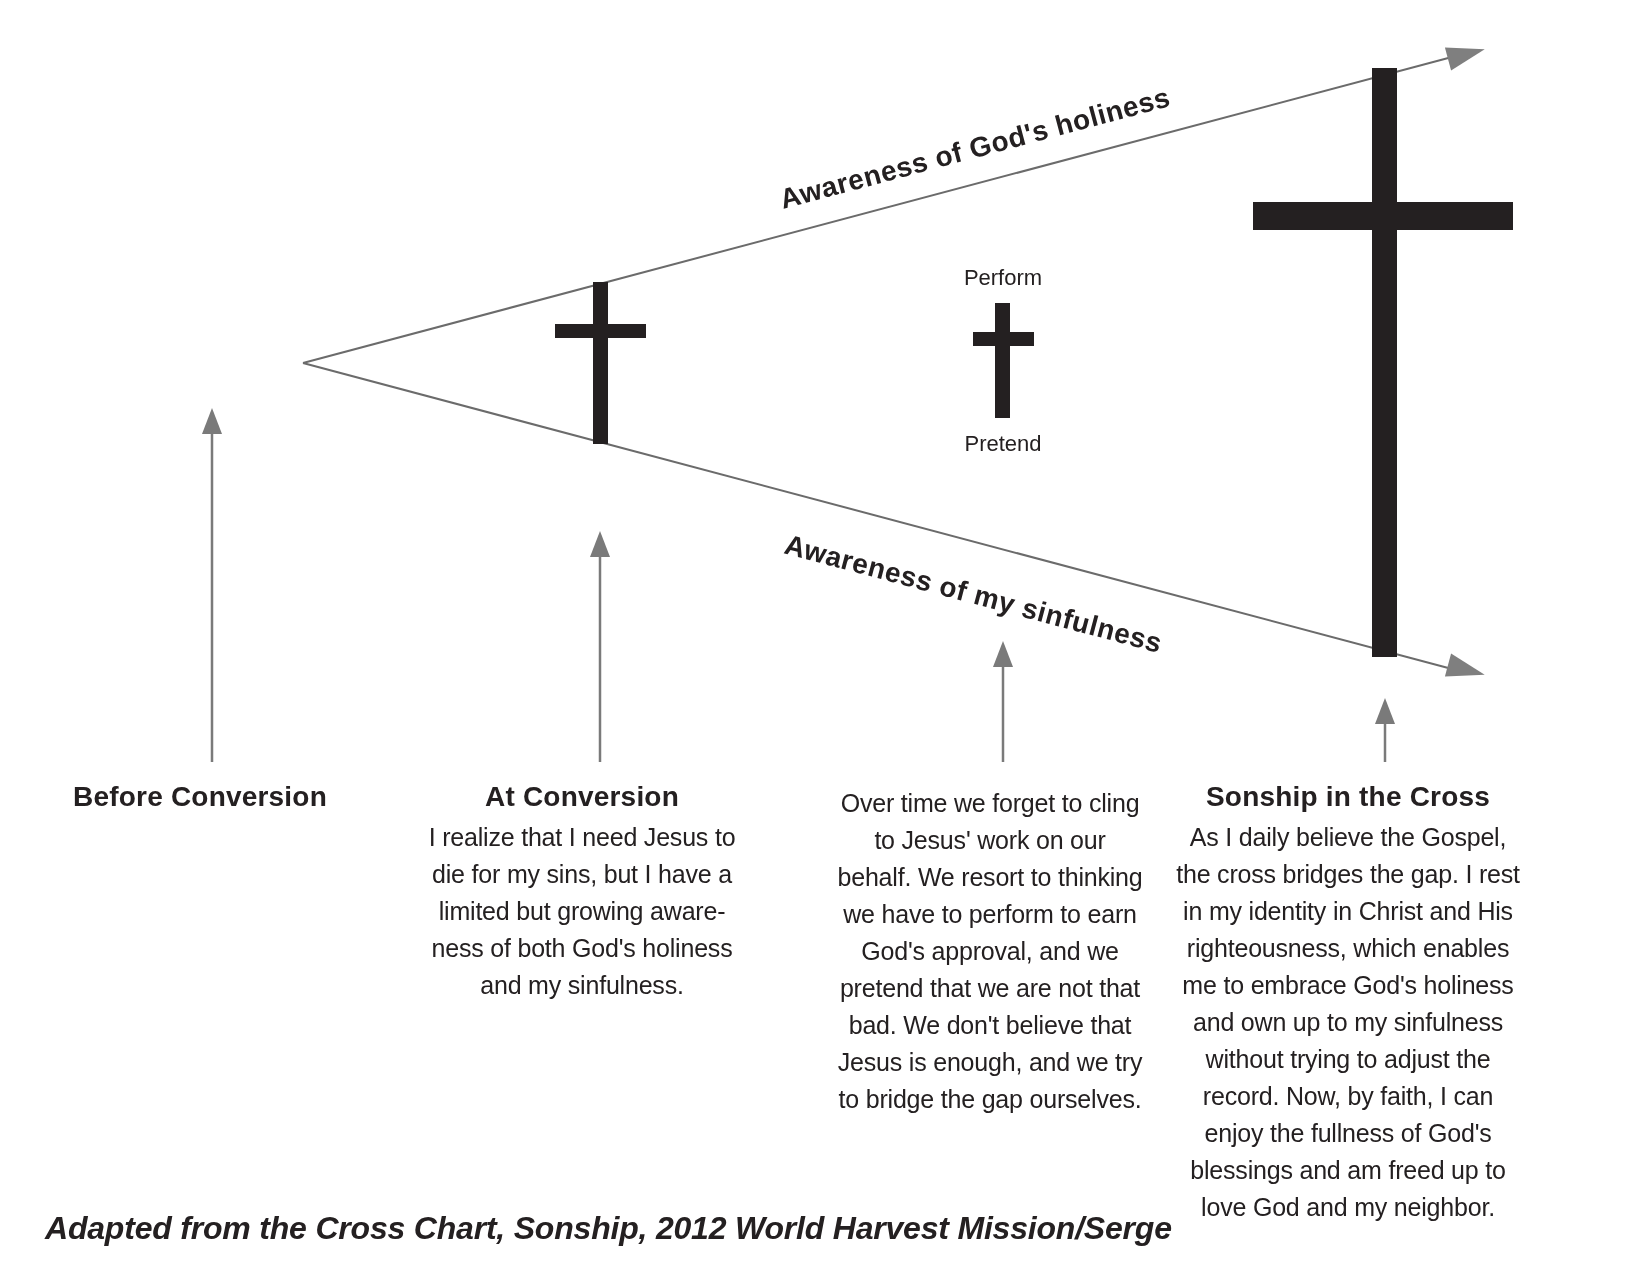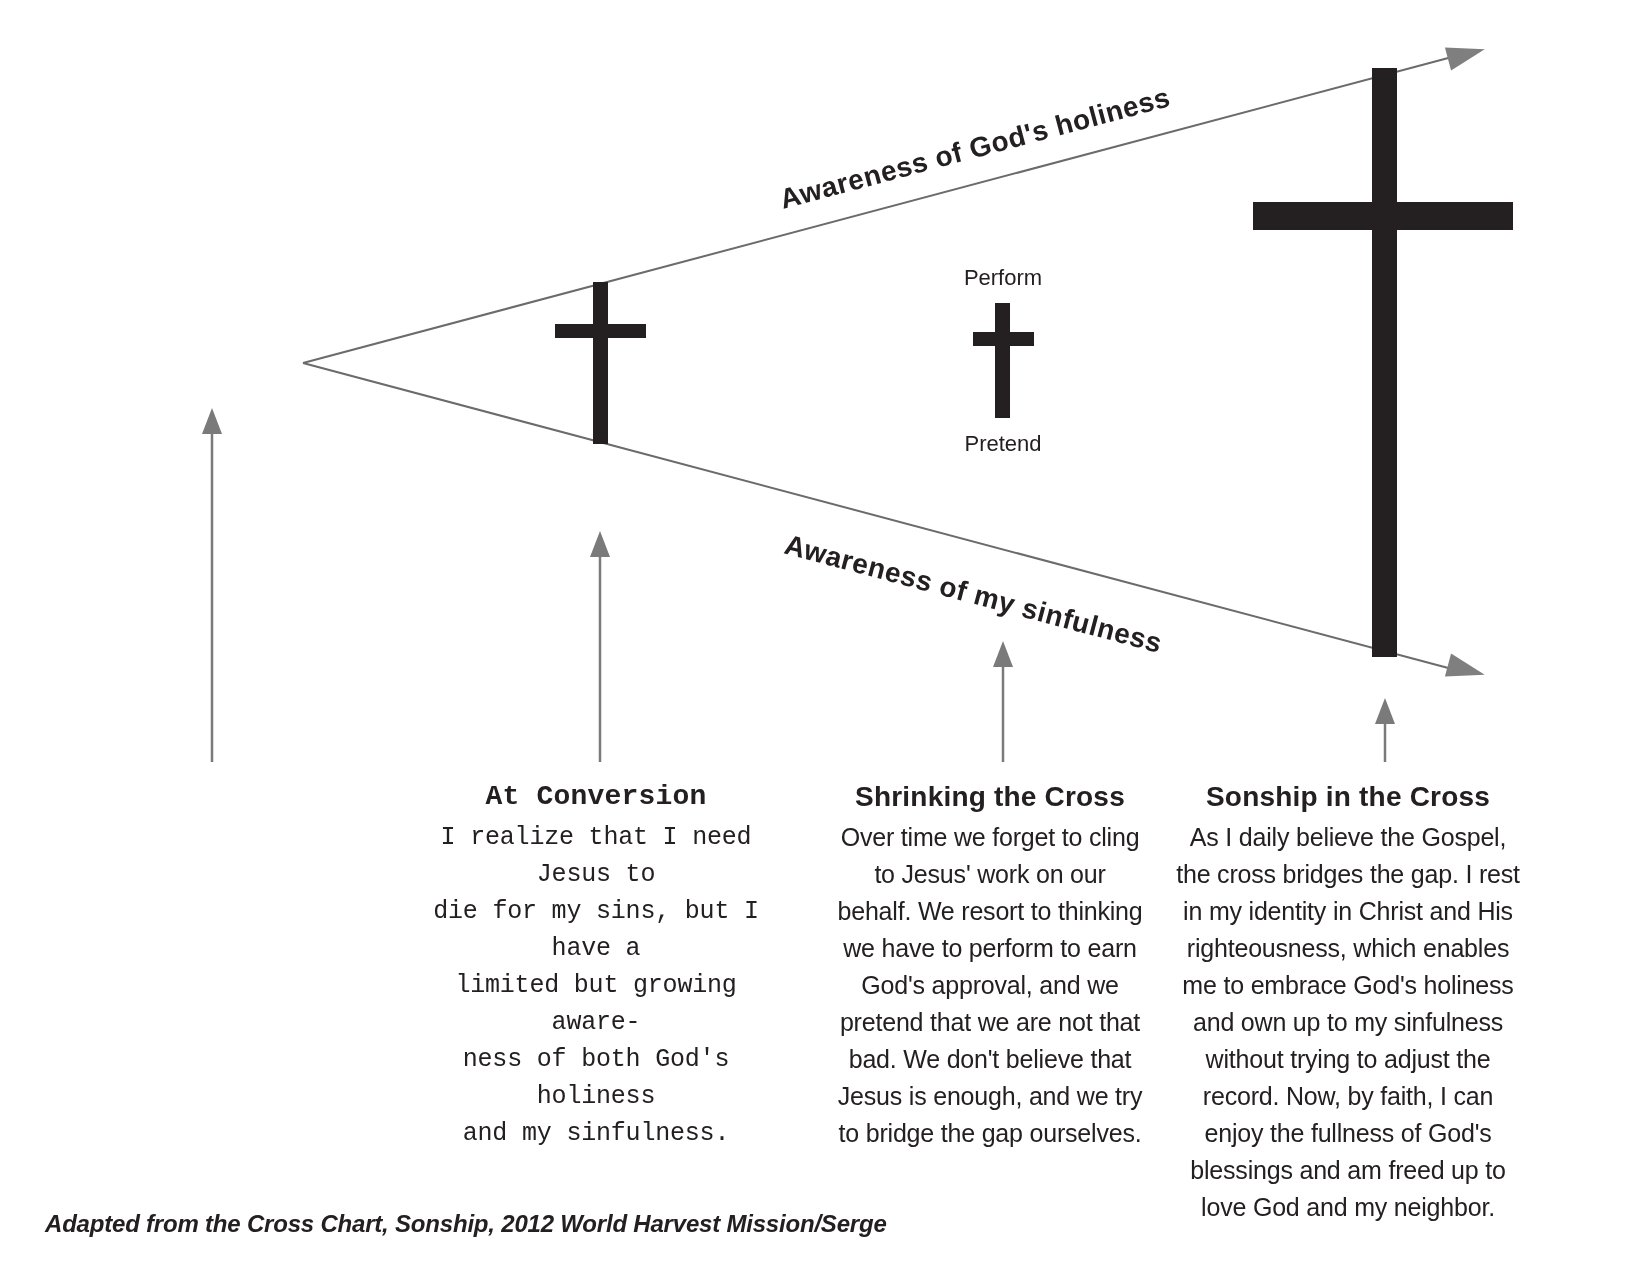--- a/index.html
+++ b/index.html
@@ -9,21 +9,21 @@
     overflow:hidden;
   }
   .diagram-svg { position:absolute; left:0; top:0; }
   .axis-label { font-family:"Liberation Sans","DejaVu Sans",sans-serif; font-weight:bold; font-size:28px; fill:#242021; letter-spacing:0.5px; }
   .cross-tag  { font-family:"Liberation Sans","DejaVu Sans",sans-serif; font-size:22px; fill:#242021; }
   .col { position:absolute; top:780px; text-align:center; }
   .col-heading { font-size:28px; font-weight:bold; line-height:34px; letter-spacing:0.2px; }
   .col-body { margin-top:5px; font-size:25px; line-height:37px; letter-spacing:-0.2px; white-space:pre-line; }
   .footer-note {
     position:absolute; left:45px; top:1210px;
-    font-style:italic; font-weight:600; font-size:24px; letter-spacing:-0.2px;
+    font-style:italic; font-weight:600; font-size:32px; letter-spacing:-0.2px;
   }
 </style>
 </head>
 <body>
 
 <div class="canvas">
 
   <svg class="diagram-svg" width="1650" height="770" viewBox="0 0 1650 770">
 
     <line x1="303" y1="363" x2="1452" y2="57" stroke="#6b6b6b" stroke-width="2"></line>
@@ -54,33 +54,33 @@
       <line x1="1003" y1="762" x2="1003" y2="667" stroke="#7a7a7a" stroke-width="2.5"></line>
       <polygon points="1003,641 993,667 1013,667" fill="#7a7a7a"></polygon>
     </g>
     <g>
       <line x1="1385" y1="762" x2="1385" y2="724" stroke="#7a7a7a" stroke-width="2.5"></line>
       <polygon points="1385,698 1375,724 1395,724" fill="#7a7a7a"></polygon>
     </g>
   </svg>
 
   <div class="col" style="left:10px;width:380px;">
+    <div class="col-heading">Before Conversion</div>
   </div>
 
-  <div class="col" style="left:406px;width:380px;font-family:Liberation Mono, monospace;">
+  <div class="col" style="left:392px;width:380px;">
     <div class="col-heading">At Conversion</div>
     <div class="col-body">I realize that I need Jesus to
 die for my sins, but I have a
 limited but growing aware-
 ness of both God's holiness
 and my sinfulness.</div>
   </div>
 
   <div class="col" style="left:800px;width:380px;">
-    <div class="col-heading">Shrinking the Cross</div>
     <div class="col-body">Over time we forget to cling
 to Jesus' work on our
 behalf. We resort to thinking
 we have to perform to earn
 God's approval, and we
 pretend that we are not that
 bad. We don't believe that
 Jesus is enough, and we try
 to bridge the gap ourselves.</div>
   </div>

